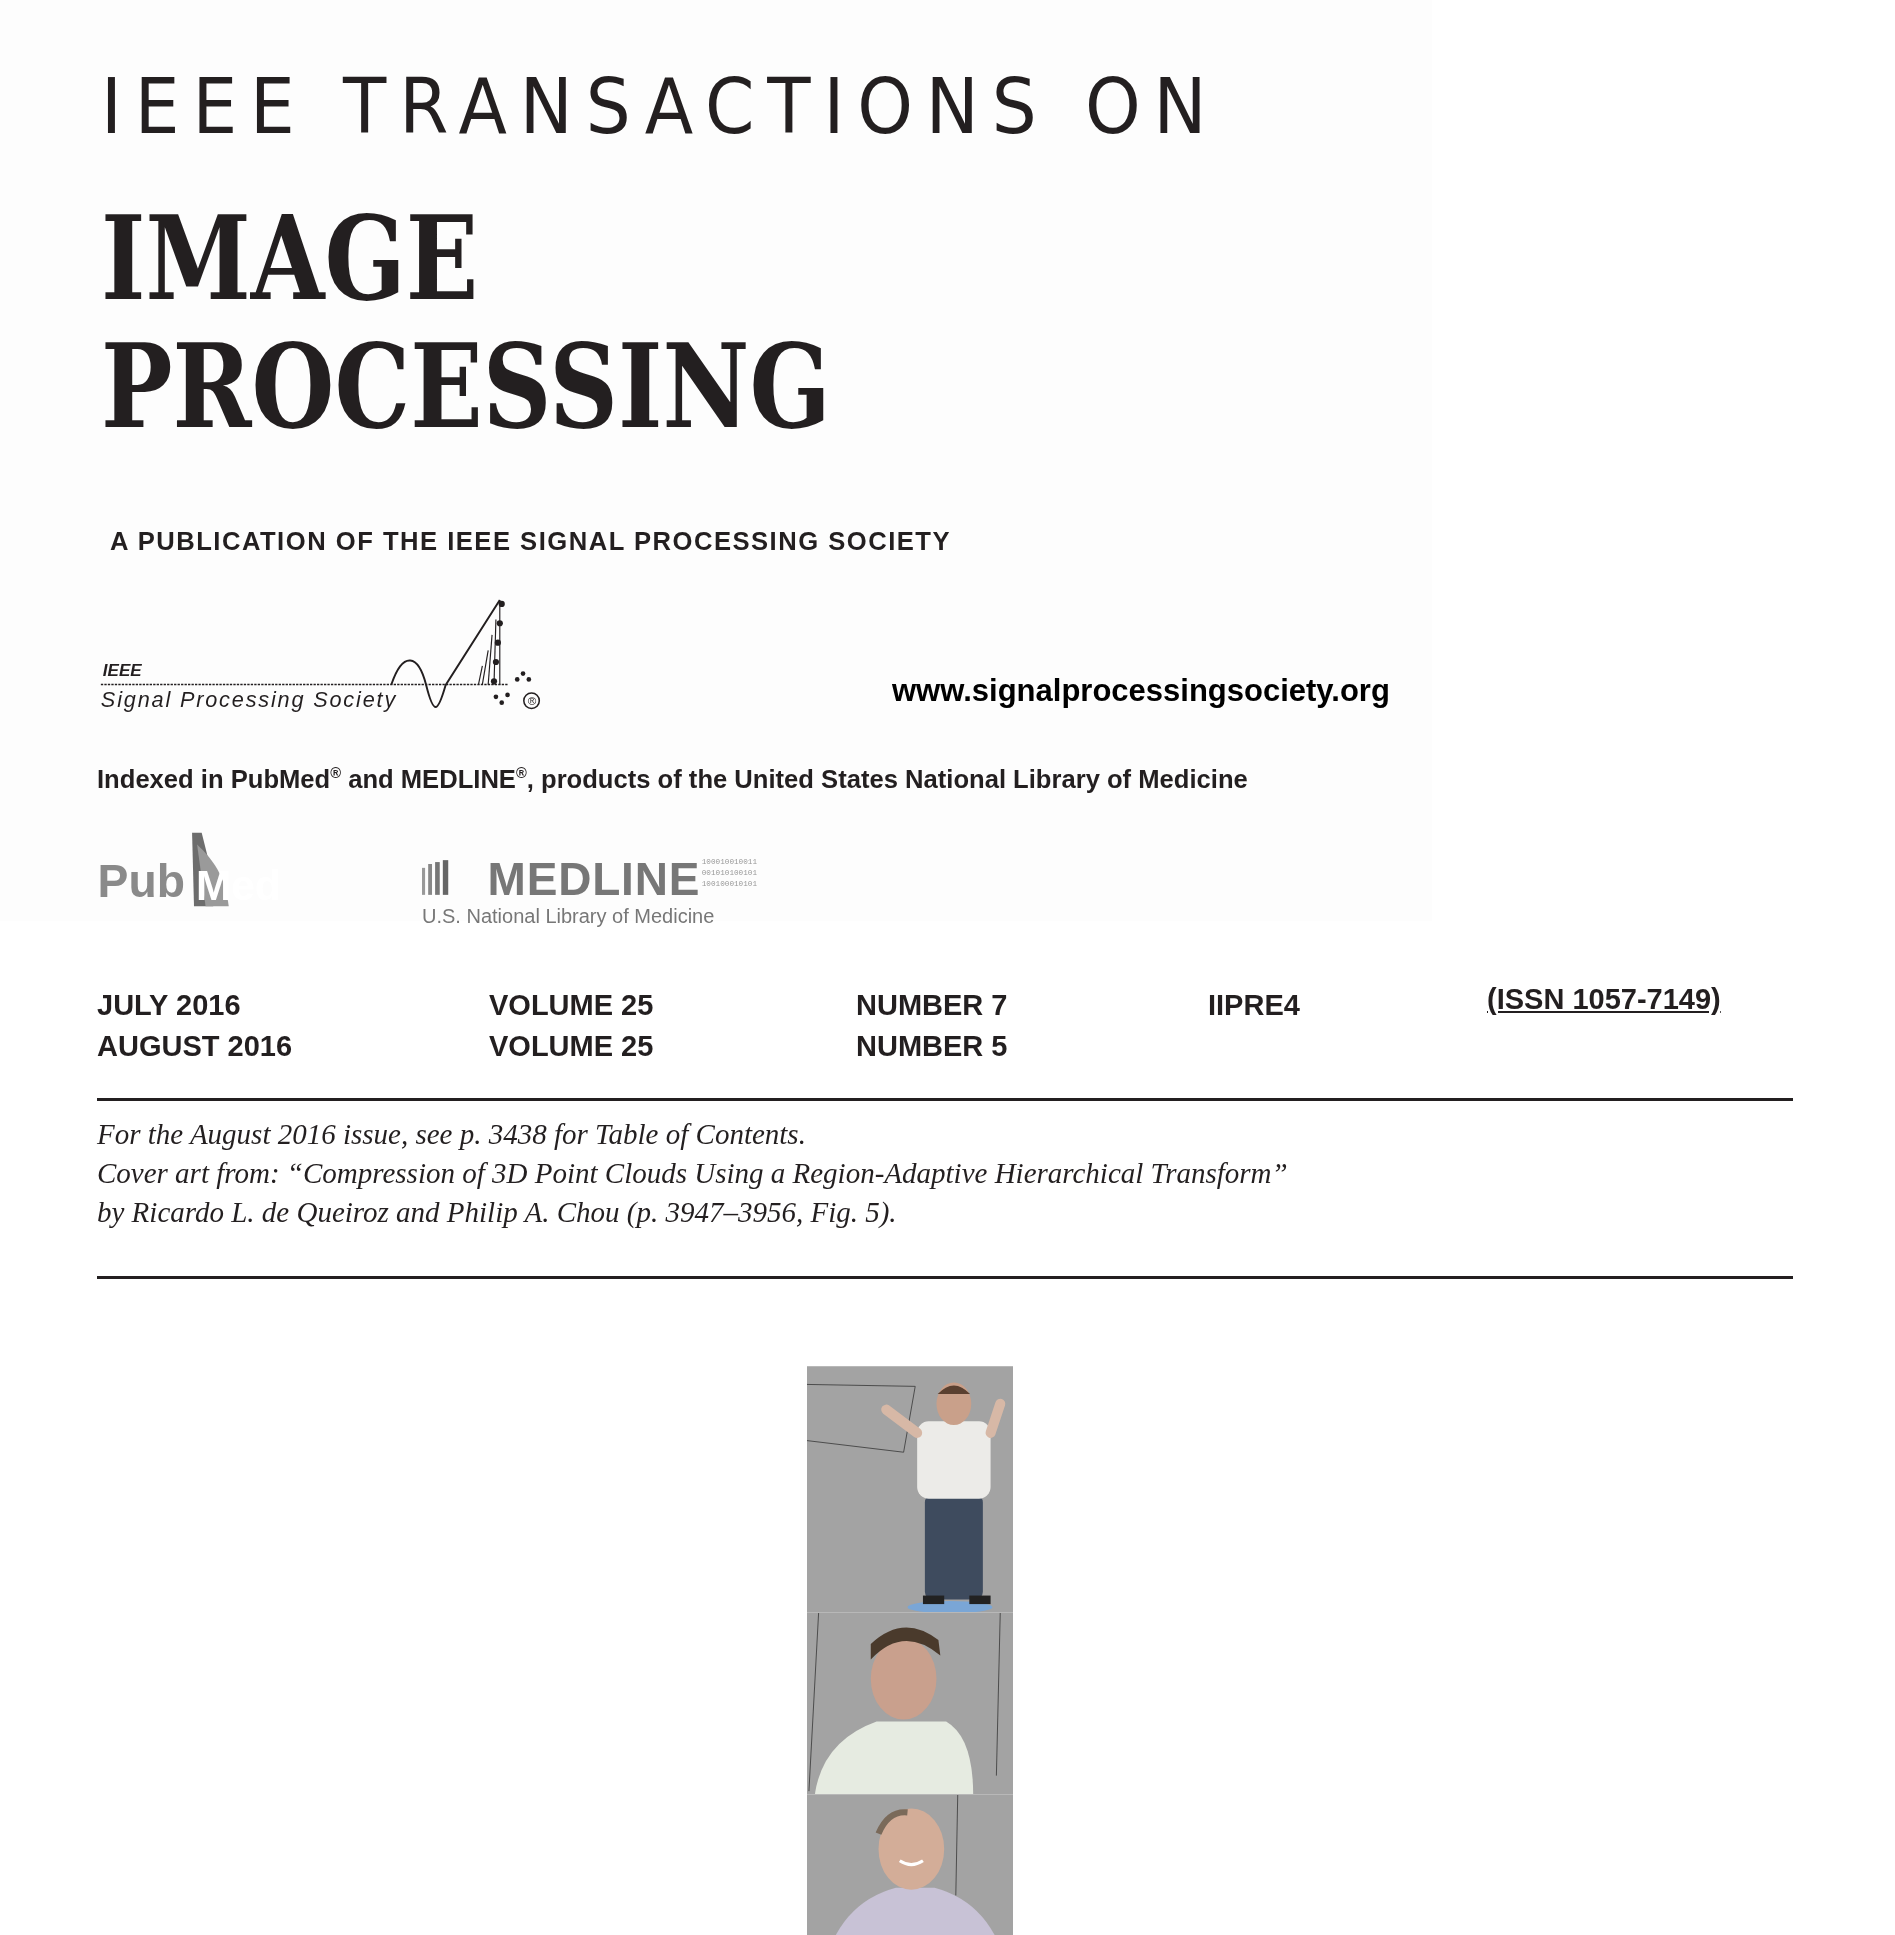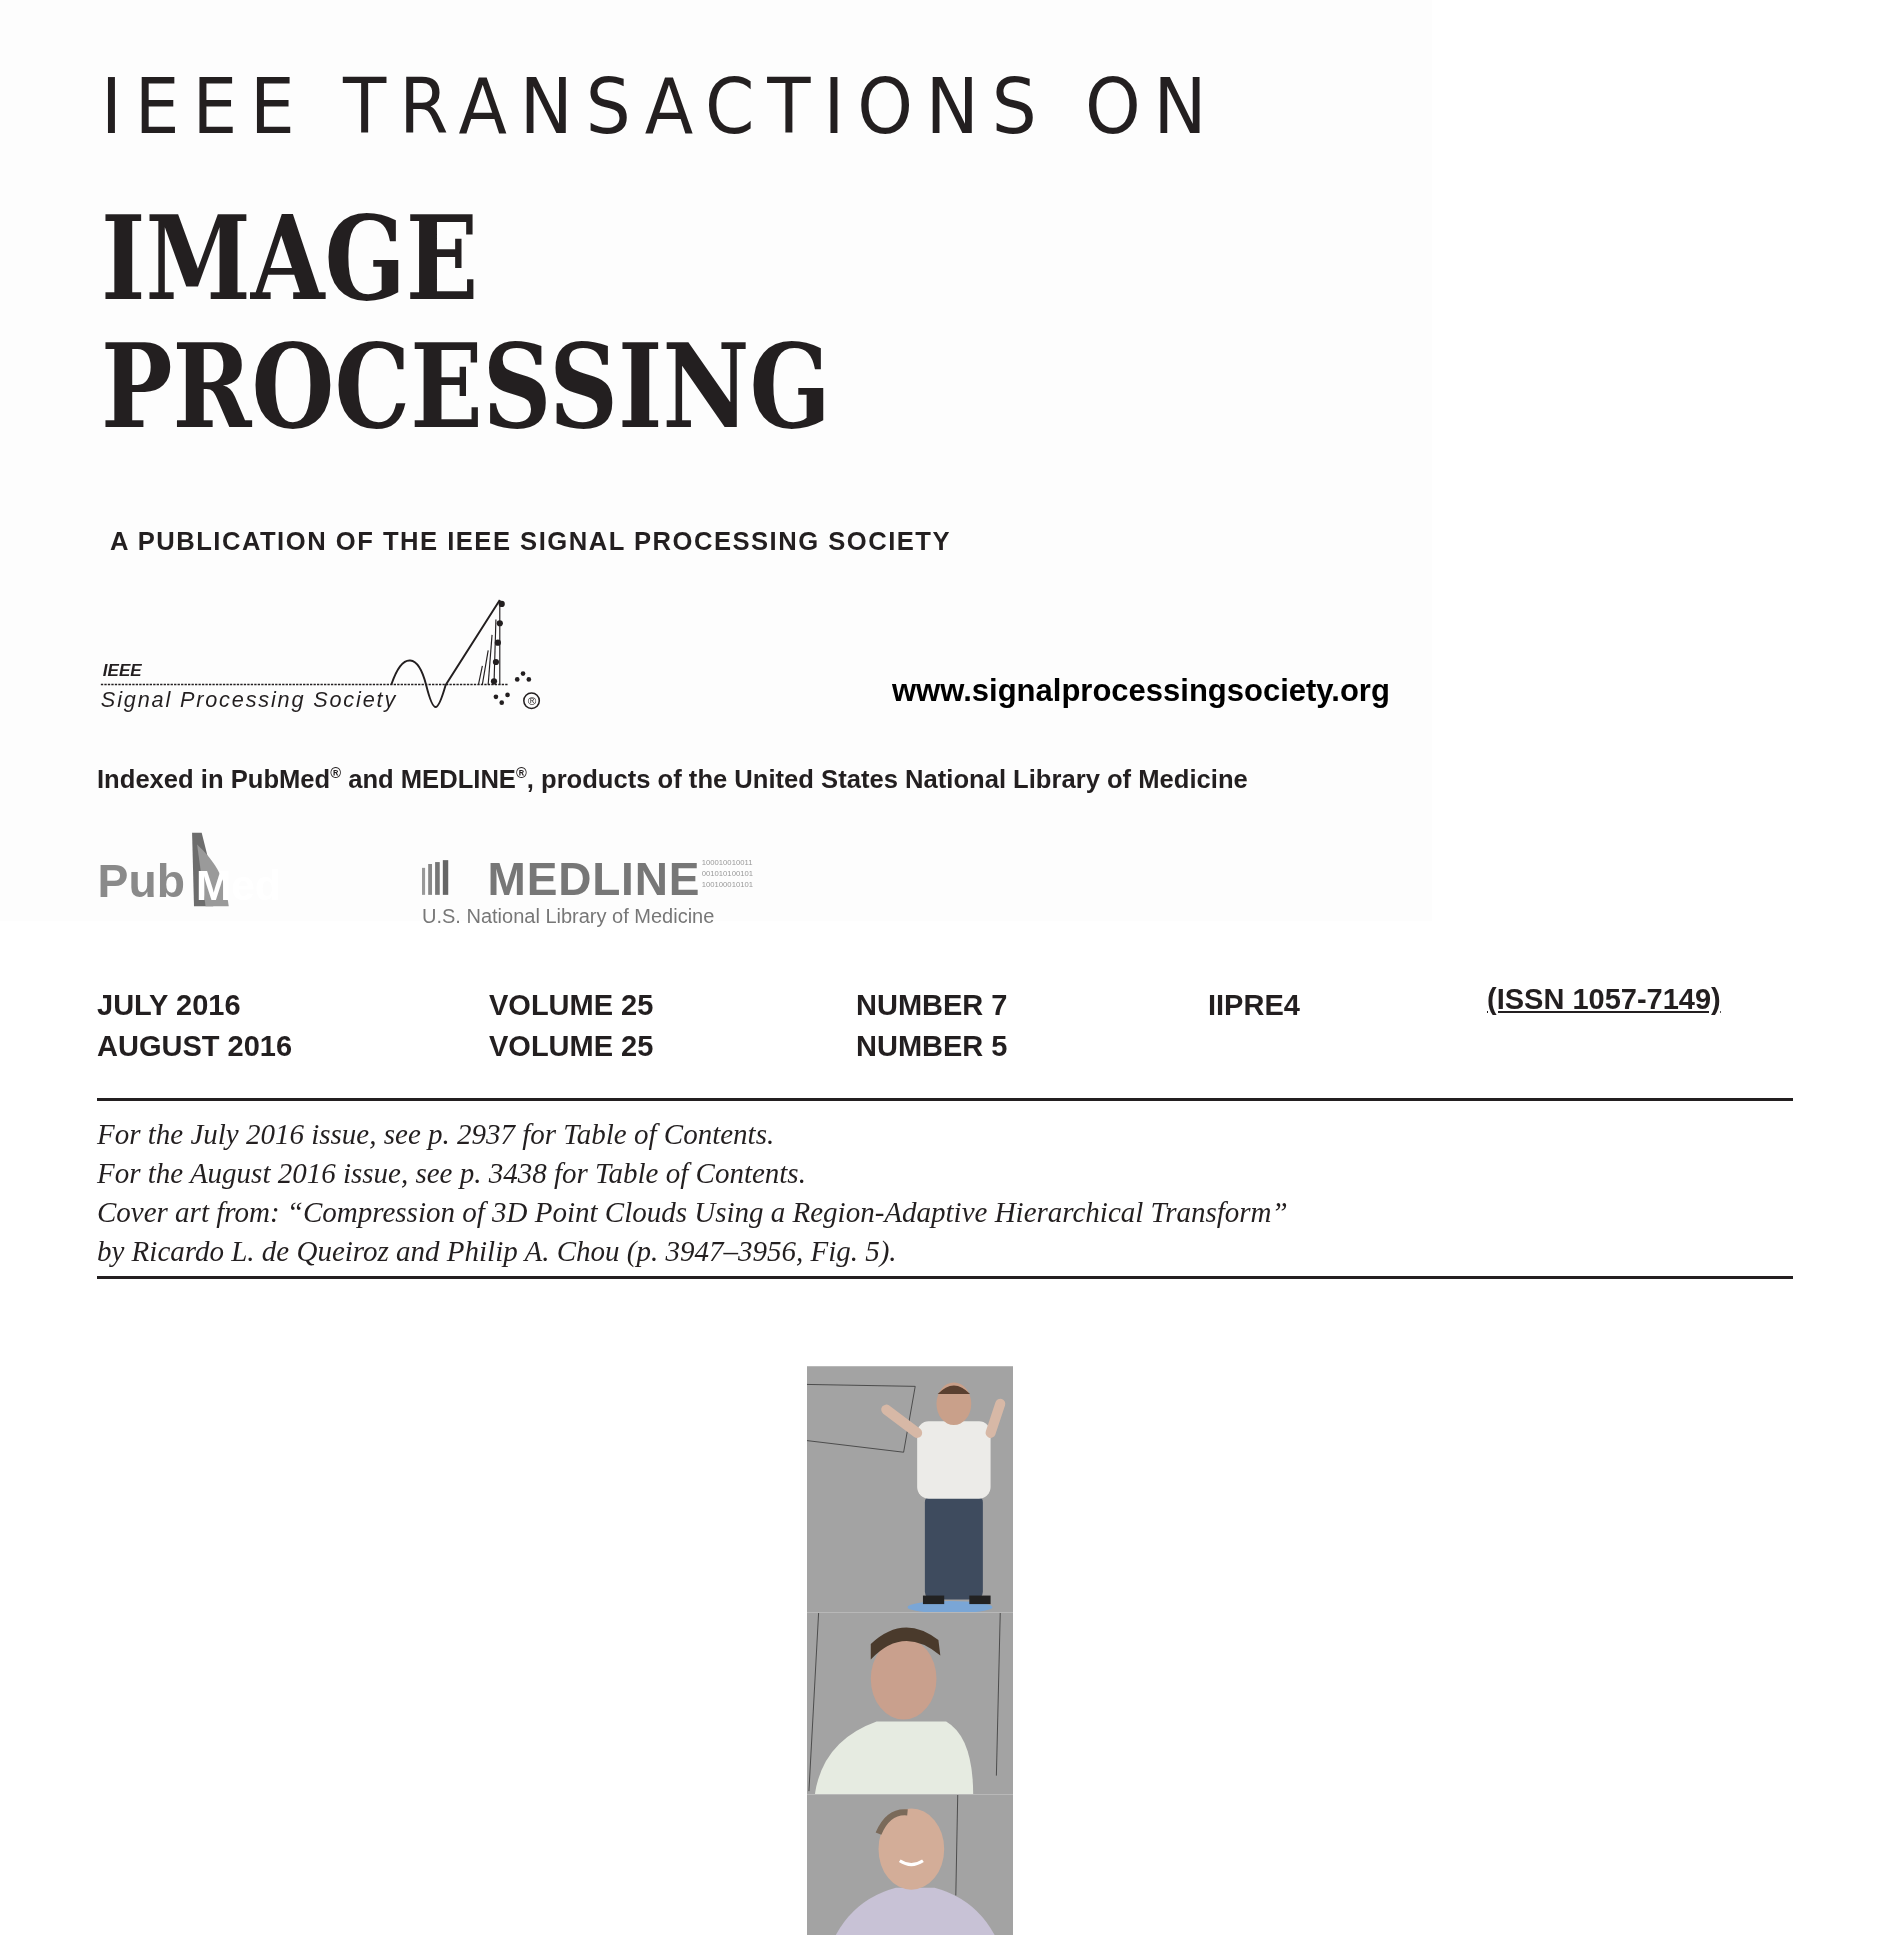--- a/index.html
+++ b/index.html
@@ -9,21 +9,21 @@
   .series-title { left:101px; top:62px; font-family:"DejaVu Sans", sans-serif; font-size:77px; letter-spacing:14px; font-weight:normal; transform:scaleX(0.92); transform-origin:left top; white-space:nowrap; }
   .journal-title { left:101px; top:194px; font-family:"DejaVu Serif", serif; font-weight:bold; font-size:116px; line-height:128px; transform:scaleX(0.82); transform-origin:left top; }
   .publication { left:110px; top:527px; font-family:"Liberation Sans", sans-serif; font-weight:bold; font-size:25.6px; letter-spacing:1.5px; white-space:nowrap; }
   .sps-logo { left:97px; top:596px; width:488px; height:132px; }
   .sps-url { left:892px; top:673px; font-family:"Liberation Sans", sans-serif; font-weight:bold; font-size:31px; color:#000000; white-space:nowrap; }
   .indexed { left:97px; top:765px; font-family:"Liberation Sans", sans-serif; font-weight:bold; font-size:25.6px; white-space:nowrap; color:#231f20; }
   .indexed sup { font-size:14.7px; }
   .pubmed-logo { left:97px; top:829px; width:221px; height:81px; }
   .medline-logo { left:422px; top:852px; }
   .medline-word { font-family:"Liberation Sans", sans-serif; font-weight:bold; font-size:46px; color:#777; letter-spacing:0.8px;padding-left:37px; }
-  .medline-bits { font-family:Liberation Sans, sans-serif; font-size:7.7px; color:#999; line-height:11px; display:inline-block; vertical-align:top; margin-top:4.6px; }
+  .medline-bits { font-family:Liberation Mono, monospace; font-size:7.7px; color:#999; line-height:11px; display:inline-block; vertical-align:top; margin-top:4.6px; }
   .medline-sub { font-family:"Liberation Sans", sans-serif; font-size:20px; color:#777; margin-top:-1.5px; }
   .issue-row { font-family:"Liberation Sans", sans-serif; font-weight:bold; font-size:29px; white-space:nowrap; }
   .rule { left:97px; width:1696px; height:2.7px; background:#231f20; }
   .notes { left:97px; top:1115px; font-family:"Liberation Serif", serif; font-style:italic; font-size:29px; line-height:39px; }
   .cover-strip { left:807px; top:1366px; width:206px; height:950px; background:#a2a2a2; overflow:hidden; }
   .panel { position:absolute; left:0; width:206px; background:#a3a3a3; border-top:0.8px solid #b8b8b8; }
   .panel svg { width:100%; height:100%; display:block; }
 </style>
 </head>
 <body>
@@ -107,21 +107,20 @@
 <div class="abs issue-row" style="left:1208px; top:989px;">IIPRE4</div>
 <div class="abs issue-row" style="left:1487px; top:983px;text-decoration:underline;">(ISSN 1057-7149)</div>
 
 <div class="abs issue-row" style="left:97px; top:1030px;">AUGUST 2016</div>
 <div class="abs issue-row" style="left:489px; top:1030px;">VOLUME 25</div>
 <div class="abs issue-row" style="left:856px; top:1030px;">NUMBER 5</div>
 
 <div class="abs rule" style="top:1098px;"></div>
 
 <div class="abs notes">
-  <div>For the July 2016 issue, see p. 2937 for Table of Contents.</div>
   <div>For the August 2016 issue, see p. 3438 for Table of Contents.</div>
   <div>Cover art from: “Compression of 3D Point Clouds Using a Region-Adaptive Hierarchical Transform”</div>
   <div>by Ricardo L. de Queiroz and Philip A. Chou (p. 3947–3956, Fig. 5).</div>
 </div>
 
 <div class="abs rule" style="top:1276px;"></div>
 
 <div class="abs cover-strip">
   <div class="panel" style="top:0; height:246px;">
     <svg viewBox="0 0 533 635" preserveAspectRatio="none">

